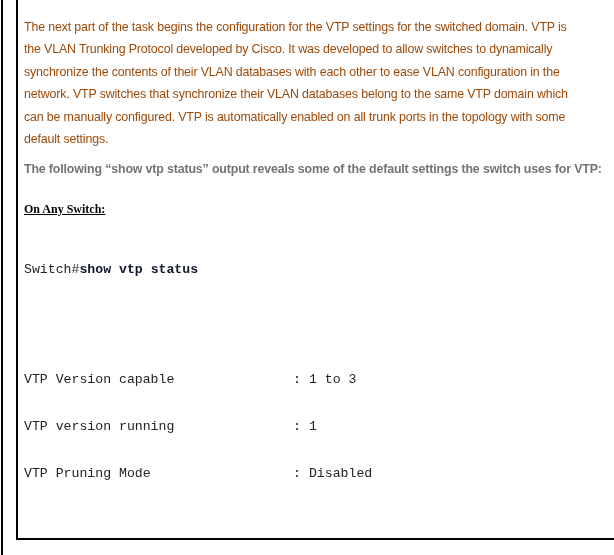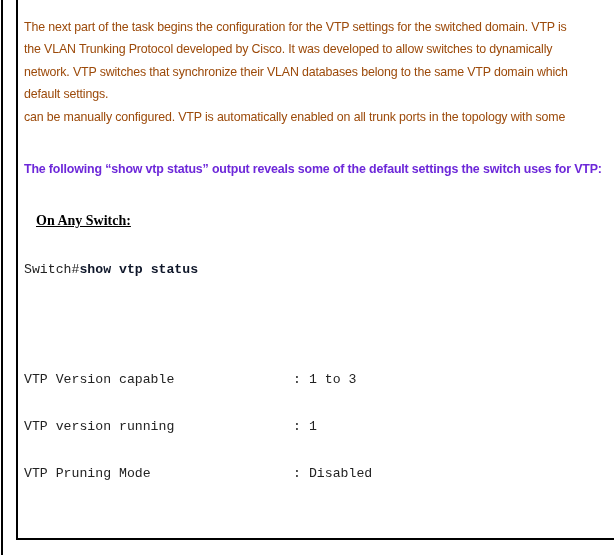--- a/index.html
+++ b/index.html
@@ -50,32 +50,32 @@
     }
     .lead-in {
       position: absolute;
       left: 24px;
       top: 158px;
       margin: 0;
       font-family: "Liberation Sans", sans-serif;
       font-weight: bold;
       font-size: 12.4px;
       line-height: 22px;
-      color: #6d28d9;
+      color: #737373;
       white-space: nowrap;
       letter-spacing: -0.15px;
     }
     .section-heading {
       position: absolute;
       left: 24px;
       top: 199px;
-      margin: 12px;
+      margin: 0;
       font-family: "Liberation Serif", serif;
       font-weight: bold;
-      font-size: 14px;
+      font-size: 12px;
       line-height: 20px;
       color: #000000;
       text-decoration: underline;
       white-space: nowrap;
     }
     .terminal {
       position: absolute;
       left: 24px;
       top: 231px;
       margin: 0;
@@ -100,23 +100,24 @@
   </style>
 </head>
 <body>
 
 <div class="outer-line"></div>
 <div class="doc-box"></div>
 
 <div class="intro">
   <span class="line">The next part of the task begins the configuration for the VTP settings for the switched domain. VTP is</span>
   <span class="line">the VLAN Trunking Protocol developed by Cisco. It was developed to allow switches to dynamically</span>
+  <span class="line">synchronize the contents of their VLAN databases with each other to ease VLAN configuration in the</span>
   <span class="line">network. VTP switches that synchronize their VLAN databases belong to the same VTP domain which</span>
+  <span class="line">can be manually configured. VTP is automatically enabled on all trunk ports in the topology with some</span>
   <span class="line">default settings.</span>
-  <span class="line">can be manually configured. VTP is automatically enabled on all trunk ports in the topology with some</span>
 </div>
 
 <p class="lead-in">The following “show vtp status” output reveals some of the default settings the switch uses for VTP:</p>
 
 <h3 class="section-heading">On Any Switch:</h3>
 
 <div class="terminal">
   <span class="row"><span>Switch#</span><span class="cmd-bold">show vtp status</span></span>
   <span class="blank"></span>
 

